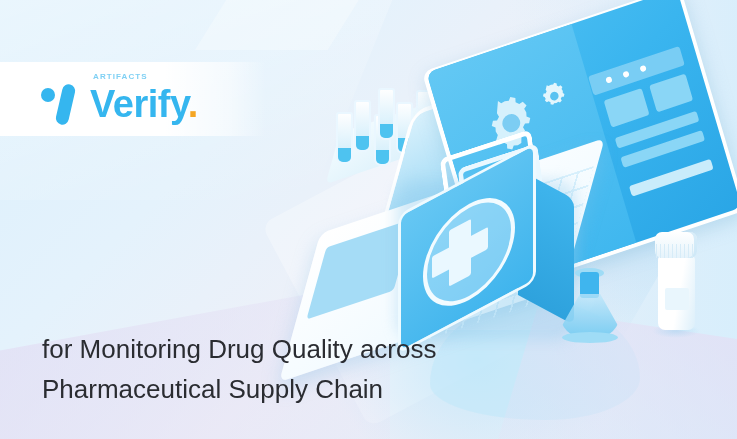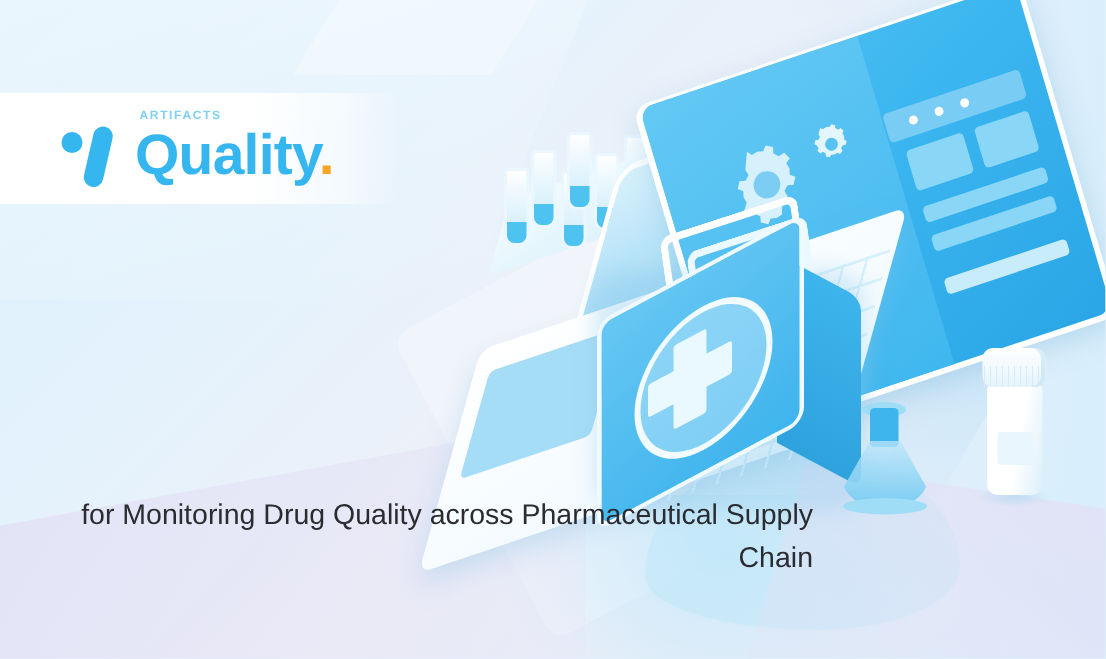--- a/index.html
+++ b/index.html
@@ -5,21 +5,20 @@
   html,body{margin:0;padding:0;}
   body{
     width:737px;height:439px;overflow:hidden;
     font-family:"Liberation Sans", sans-serif;
     background:#dff0fb;
   }
   .slide{
     position:relative;width:737px;height:439px;overflow:hidden;
     background:
       linear-gradient(135deg,#dcf0fc 0%, #e4f2fc 30%, #eef0f8 55%, #e7eef8 75%, #def0fb 100%);
-    text-align: right;
   }
 
   
   .bg-layer{position:absolute;inset:0;overflow:hidden;}
   .bg-diag-1{
     position:absolute;left:-60px;top:-40px;width:420px;height:240px;
     background:linear-gradient(160deg,rgba(255,255,255,.45),rgba(255,255,255,0));
     transform:skewX(-22deg);
   }
   .bg-poly-top{
@@ -91,21 +90,21 @@
   .logo-period{color:#f5a623;}
 
   
   .headline{
     position:absolute;left:42px;top:279px;
     font-size:27px;font-weight:bold;color:#141518;letter-spacing:-.3px;
     line-height:1.1;white-space:nowrap;
   }
   .subhead{
     position:absolute;left:42px;top:329px;width:500px;
-    font-size:19px;font-weight:normal;color:#2a2c31;line-height:1.55;
+    font-size:26px;font-weight:normal;color:#2a2c31;line-height:1.55;
   }
 
   
   .illus{position:absolute;left:300px;top:0;width:437px;height:360px;}
 
   
   .lid-shadow{
     position:absolute;left:148px;top:24px;width:272px;height:234px;
     background:#ffffff;border-radius:10px;
     transform:rotate(-18.5deg) skewX(-2deg);
@@ -402,20 +401,20 @@
   </div>
 
   <div class="logo-banner">
     <div class="logo-wrap">
       <div class="logo-mark">
         <div class="logo-dot"></div>
         <div class="logo-bar"></div>
       </div>
       <div class="logo-text">
         <span class="logo-kicker">ARTIFACTS</span>
-        <span class="logo-word"><span>Quality</span><span class="logo-period">.</span></span>
+        <span class="logo-word"><span>Verify</span><span class="logo-period">.</span></span>
       </div>
     </div>
   </div>
 
   <div class="subhead">for Monitoring Drug Quality across Pharmaceutical Supply Chain</div>
 
 </div>
 
 </body></html>

